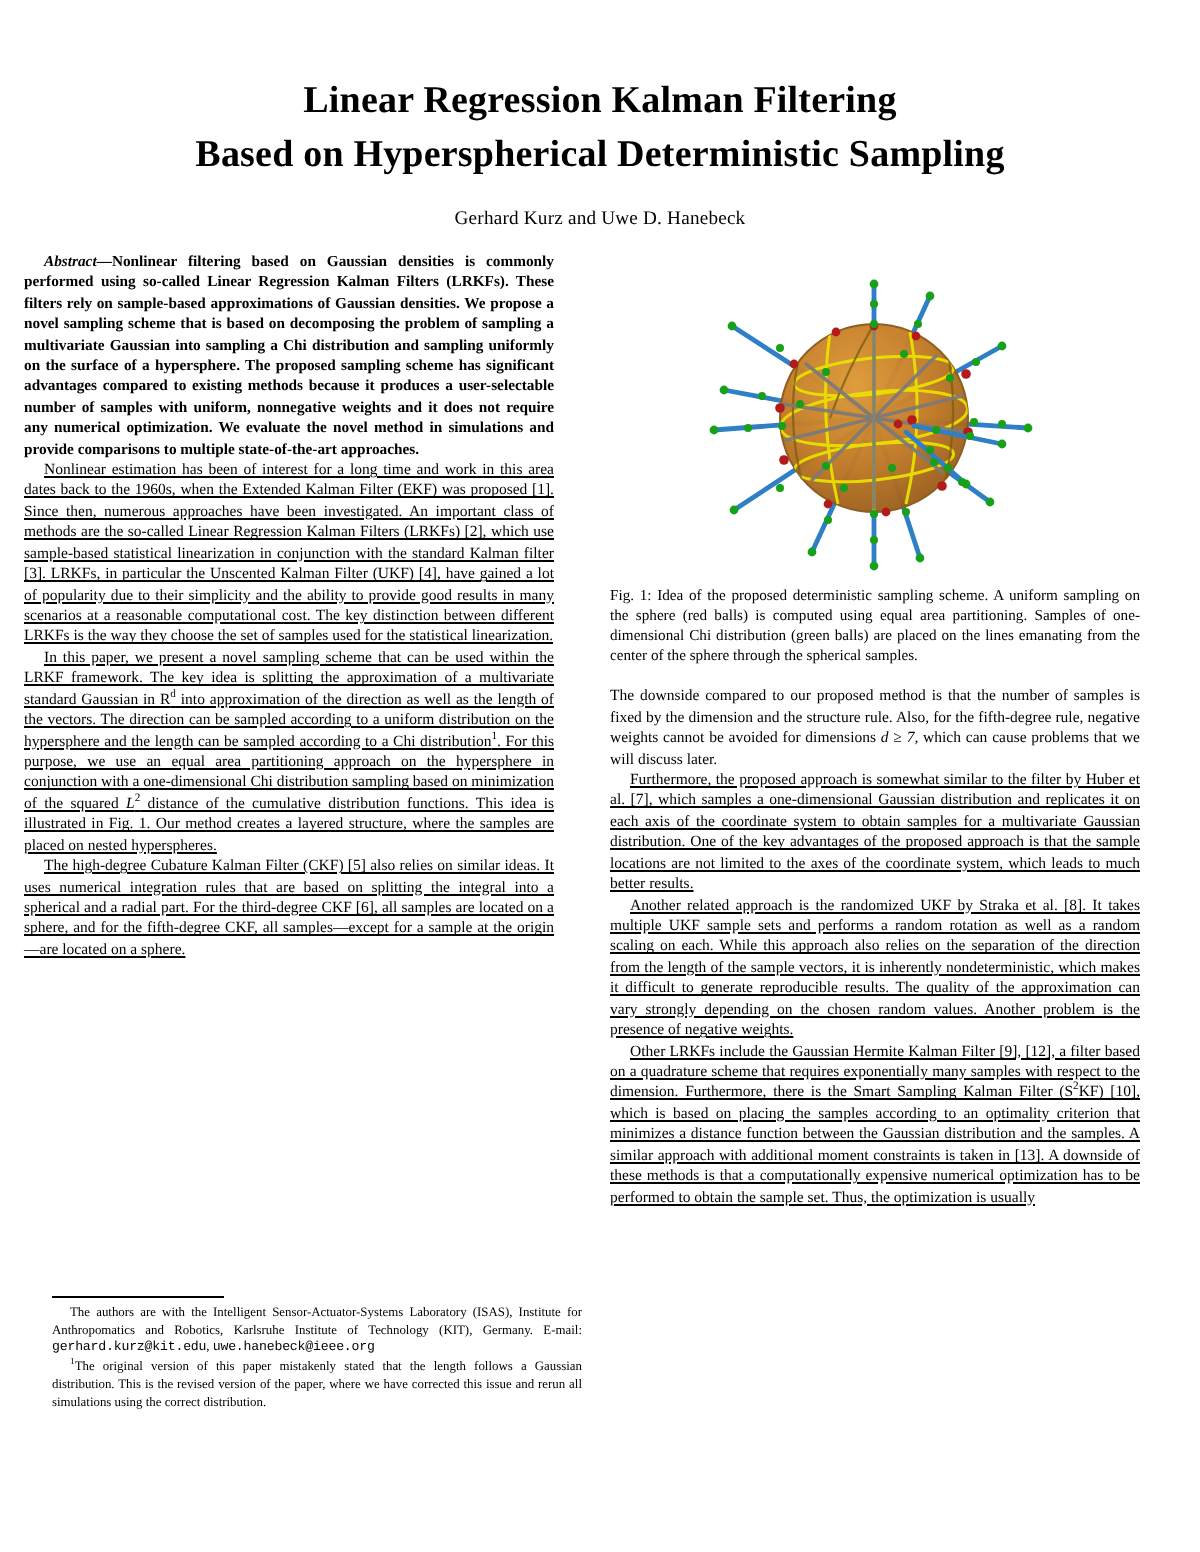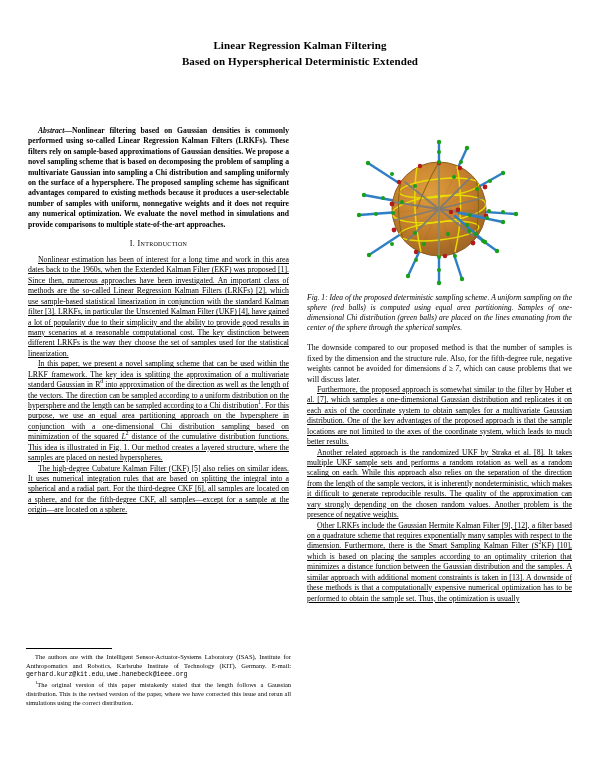--- a/index.html
+++ b/index.html
@@ -22,42 +22,42 @@
     box-sizing: border-box;
     padding: 0;
   }
 
   
   .title-block {
     padding: 38px 60px 0 60px;
     text-align: center;
   }
   .paper-title {
-    font-size: 11px;
+    font-size: 19px;
     font-weight: bold;
     line-height: 1.42;
     letter-spacing: 0.1px;
   }
   .paper-title .line { display: block; }
   .authors {
     margin-top: 12px;
     font-size: 9.6px;
     line-height: 1.3;
     letter-spacing: 0.1px;
   }
 
   
   .columns {
     position: absolute;
     top: 126px;
     left: 0;
     width: 600px;
     display: flex;
-    gap: 18px;
-    padding: 0 28px;
+    gap: 28px;
+    padding: 0 12px;
     box-sizing: border-box;
   }
   .col {
     width: 265px;
     box-sizing: border-box;
   }
 
   p {
     margin: 0;
     font-size: 7.75px;
@@ -106,21 +106,20 @@
     width: 265px;
     height: 166px;
     position: relative;
     overflow: hidden;
   }
   .figcaption {
     font-size: 7.6px;
     line-height: 1.33;
     text-align: justify;
     margin-top: 1px;
-    font-style: italic;
   }
 
   
   .footnote-area {
     position: absolute;
     left: 26px;
     top: 648px;
     width: 265px;
   }
   .footnote-rule {
@@ -139,31 +138,31 @@
   .footnote.second { margin-top: 1.5px; }
 </style>
 </head>
 <body>
 
 <div class="page">
 
   <div class="title-block">
     <div class="paper-title">
       <span class="line">Linear Regression Kalman Filtering</span>
-      <span class="line">Based on Hyperspherical Deterministic Extended</span>
+      <span class="line">Based on Hyperspherical Deterministic Sampling</span>
     </div>
+    <div class="authors">Gerhard Kurz and Uwe D. Hanebeck</div>
   </div>
 
   <div class="columns">
 
     <div class="col">
 
       <p class="abstract"><span class="abs-head">Abstract—</span><span>Nonlinear filtering based on Gaussian densities is commonly performed using so-called Linear Regression Kalman Filters (LRKFs). These filters rely on sample-based approximations of Gaussian densities. We propose a novel sampling scheme that is based on decomposing the problem of sampling a multivariate Gaussian into sampling a Chi distribution and sampling uniformly on the surface of a hypersphere. The proposed sampling scheme has significant advantages compared to existing methods because it produces a user-selectable number of samples with uniform, nonnegative weights and it does not require any numerical optimization. We evaluate the novel method in simulations and provide comparisons to multiple state-of-the-art approaches.</span></p>
 
-      <div class="section-head"><span class="numeral">I.</span> <span>Introduction</span></div>
 
       <p class="indent">Nonlinear estimation has been of interest for a long time and work in this area dates back to the 1960s, when the Extended Kalman Filter (EKF) was proposed [1]. Since then, numerous approaches have been investigated. An important class of methods are the so-called Linear Regression Kalman Filters (LRKFs) [2], which use sample-based statistical linearization in conjunction with the standard Kalman filter [3]. LRKFs, in particular the Unscented Kalman Filter (UKF) [4], have gained a lot of popularity due to their simplicity and the ability to provide good results in many scenarios at a reasonable computational cost. The key distinction between different LRKFs is the way they choose the set of samples used for the statistical linearization.</p>
 
       <p class="indent"><span>In this paper, we present a novel sampling scheme that can be used within the LRKF framework. The key idea is splitting the approximation of a multivariate standard Gaussian in R</span><sup>d</sup><span> into approximation of the direction as well as the length of the vectors. The direction can be sampled according to a uniform distribution on the hypersphere and the length can be sampled according to a Chi distribution</span><sup>1</sup><span>. For this purpose, we use an equal area partitioning approach on the hypersphere in conjunction with a one-dimensional Chi distribution sampling based on minimization of the squared </span><span class="ital">L</span><sup>2</sup><span> distance of the cumulative distribution functions. This idea is illustrated in Fig. 1. Our method creates a layered structure, where the samples are placed on nested hyperspheres.</span></p>
 
       <p class="indent">The high-degree Cubature Kalman Filter (CKF) [5] also relies on similar ideas. It uses numerical integration rules that are based on splitting the integral into a spherical and a radial part. For the third-degree CKF [6], all samples are located on a sphere, and for the fifth-degree CKF, all samples—except for a sample at the origin—are located on a sphere.</p>
     </div>
 
     <div class="col">
 

